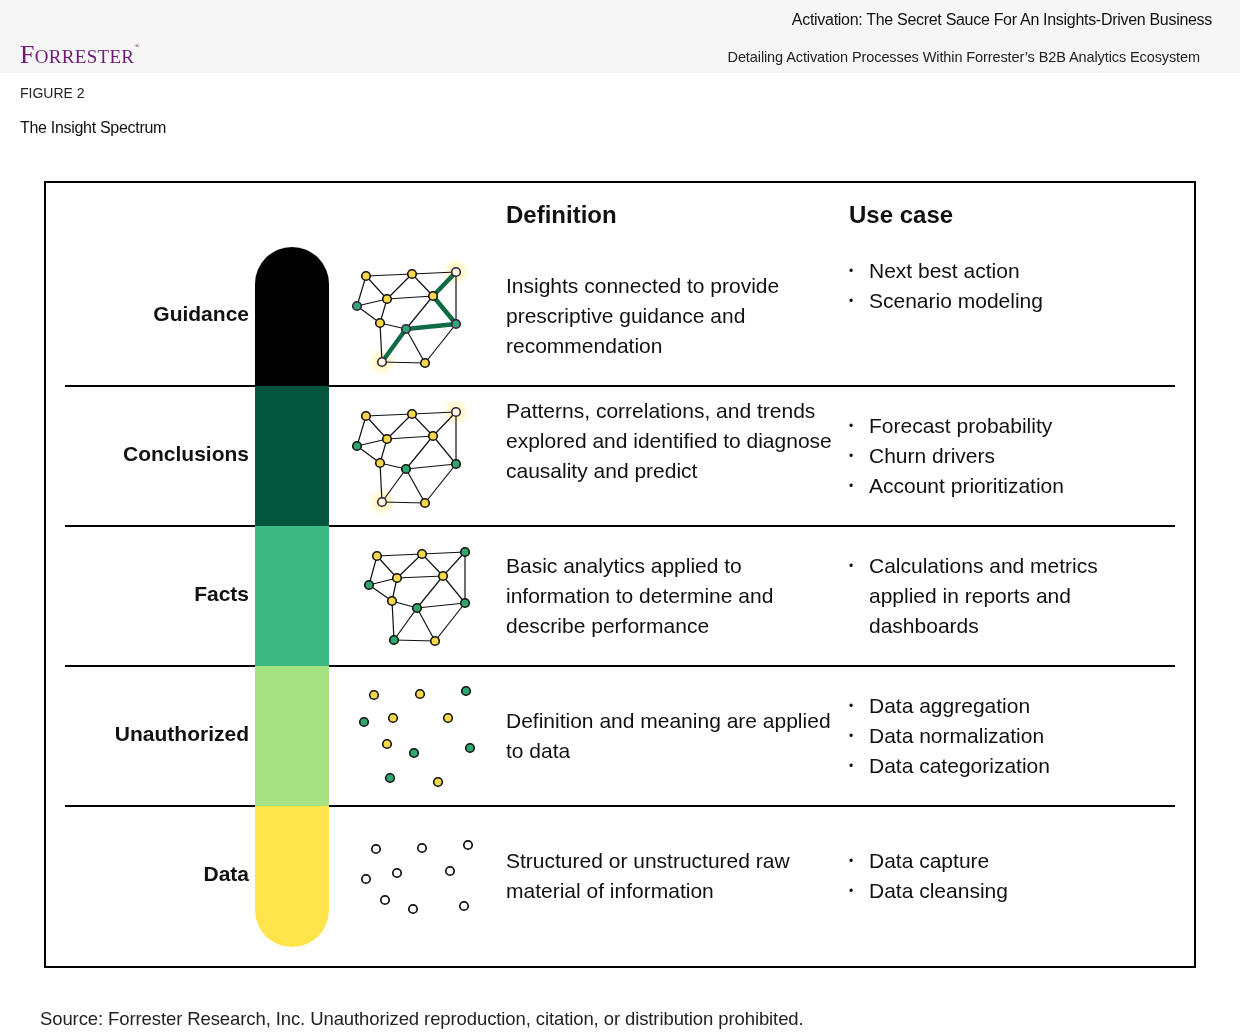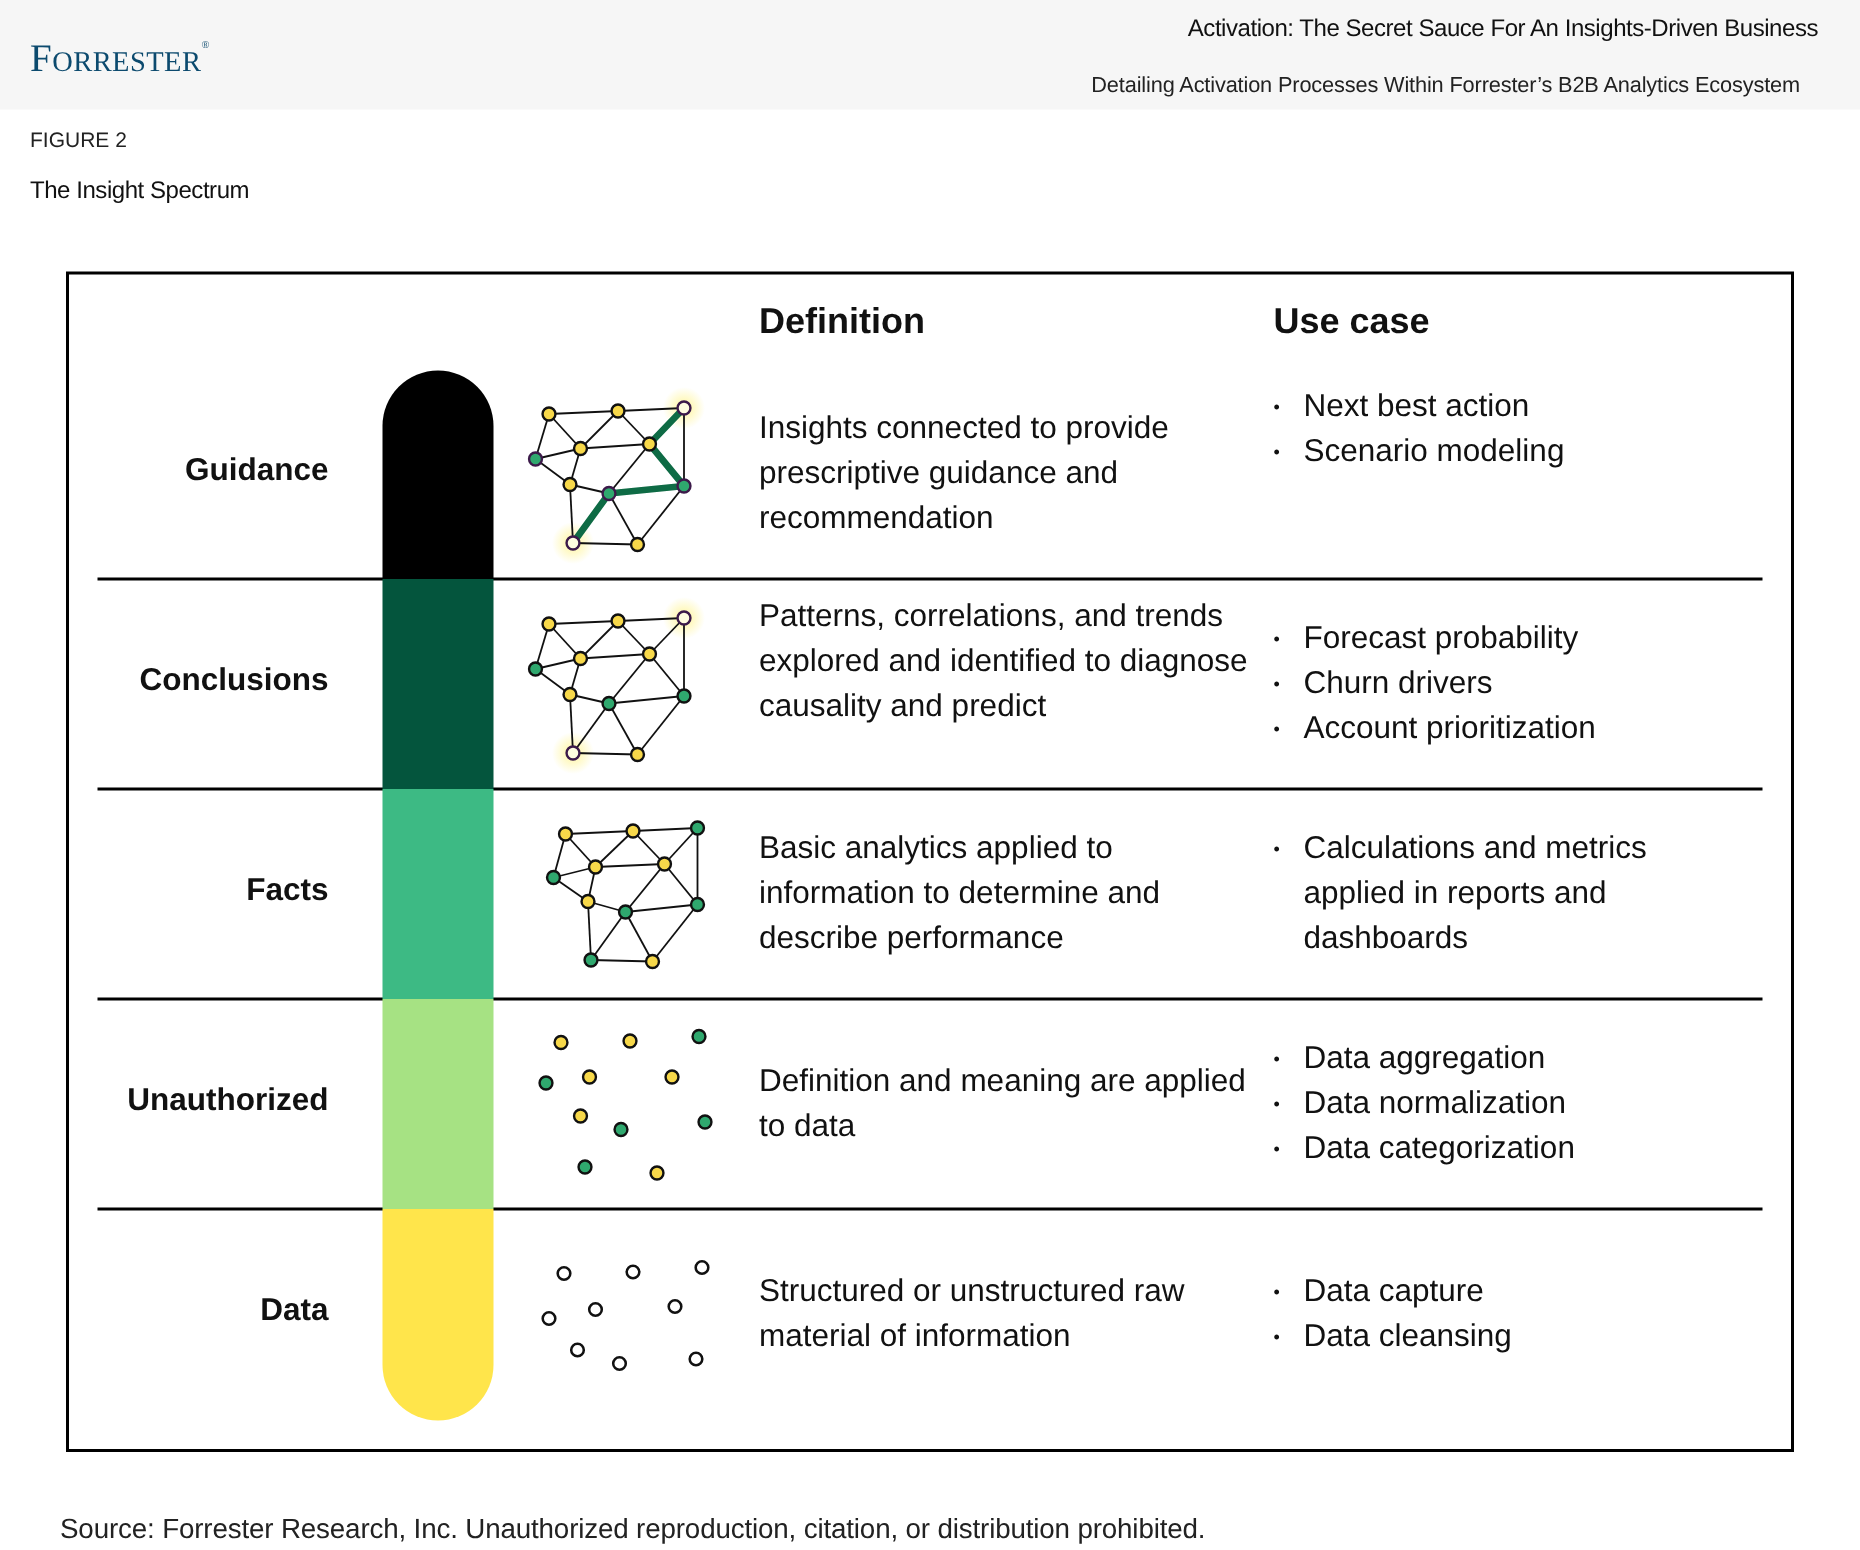--- a/index.html
+++ b/index.html
@@ -1,36 +1,36 @@
 <!DOCTYPE html>
 <html><head>
   <meta charset="utf-8">
   <style>
     * { box-sizing: border-box; margin: 0; padding: 0; }
     html, body { width: 1240px; height: 1033px; background: #ffffff; overflow: hidden; }
     body { font-family: "Liberation Sans", "DejaVu Sans", sans-serif; color: #111; position: relative; }
 
     .header-band { position: absolute; left: 0; top: 0; width: 1240px; height: 73px; background: #f6f6f6; }
-    .logo { position: absolute; left: 20px; top: 24px; font-family: "Liberation Serif", "DejaVu Serif", serif; color: #0c4a6e; font-size: 22px; letter-spacing: 0.3px; }
+    .logo { position: absolute; left: 20px; top: 40px; font-family: "Liberation Serif", "DejaVu Serif", serif; color: #701a75; font-size: 22px; letter-spacing: 0.3px; }
     .logo .big { font-size: 26px; }
     .logo .small { font-size: 19px; }
     .logo sup { font-size: 7px; vertical-align: top; position: relative; top: 2px; }
     .report-title { position: absolute; right: 28px; top: 11px; font-size: 16px; color: #111; letter-spacing: -0.3px; }
     .report-subtitle { position: absolute; right: 40px; top: 49px; font-size: 14.5px; color: #222; letter-spacing: -0.1px; }
 
     .fig-num { position: absolute; left: 20px; top: 85px; font-size: 14px; color: #222; }
     .fig-title { position: absolute; left: 20px; top: 119px; font-size: 16px; color: #111; letter-spacing: -0.3px; }
 
     .frame { position: absolute; left: 44px; top: 181px; width: 1152px; height: 787px; border: 2px solid #000; }
 
     .col-head { position: absolute; top: 201px; font-size: 24px; font-weight: bold; color: #111; }
 
     .divider { position: absolute; left: 65px; width: 1110px; height: 2px; background: #000; }
 
-    .tier-label { position: absolute; right: 1021px; font-size: 21px; font-weight: bold; color: #111; text-align: left; white-space: nowrap; }
+    .tier-label { position: absolute; right: 991px; font-size: 21px; font-weight: bold; color: #111; text-align: left; white-space: nowrap; }
 
     .bar { position: absolute; left: 255px; width: 74px; }
     .bar-top { border-radius: 37px 37px 0 0; }
     .bar-bottom { border-radius: 0 0 37px 37px; }
 
     .graphic { position: absolute; left: 345px; width: 140px; height: 120px; }
 
     .def { position: absolute; left: 506px; width: 330px; font-size: 21px; line-height: 30px; color: #111; }
 
     .uses { position: absolute; left: 849px; width: 320px; list-style: none; font-size: 21px; line-height: 30px; color: #111; }

